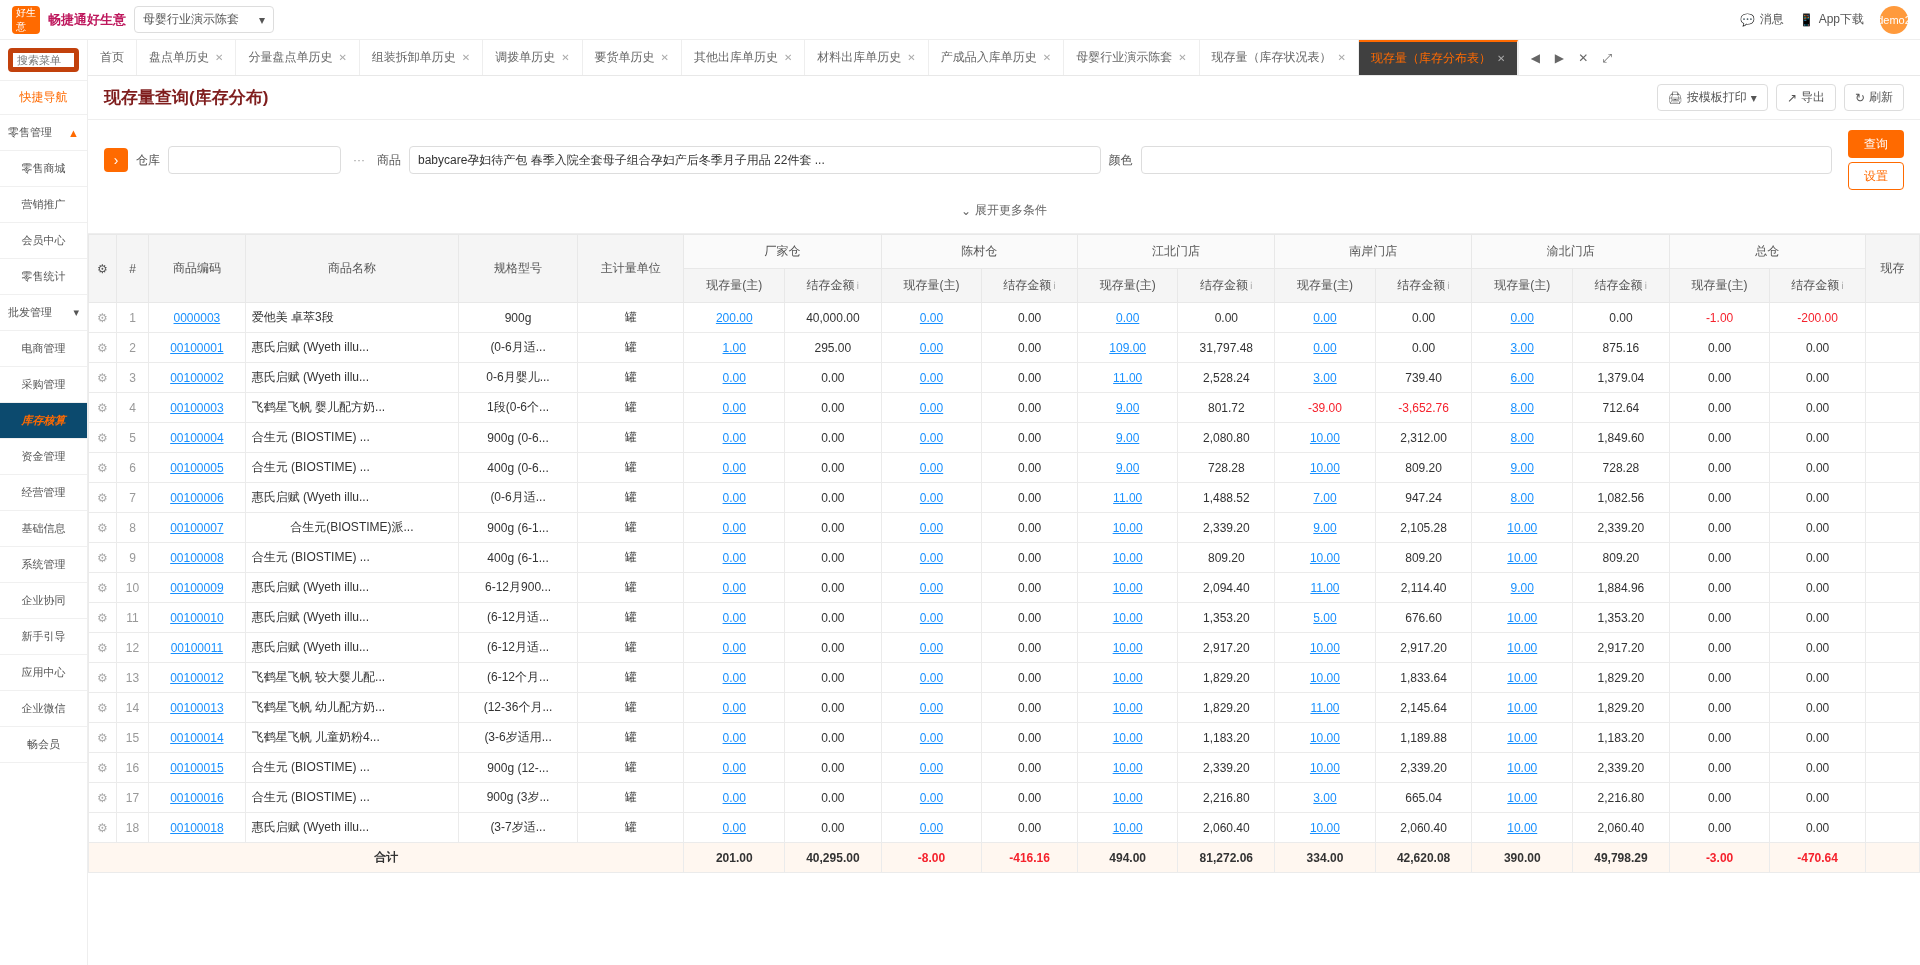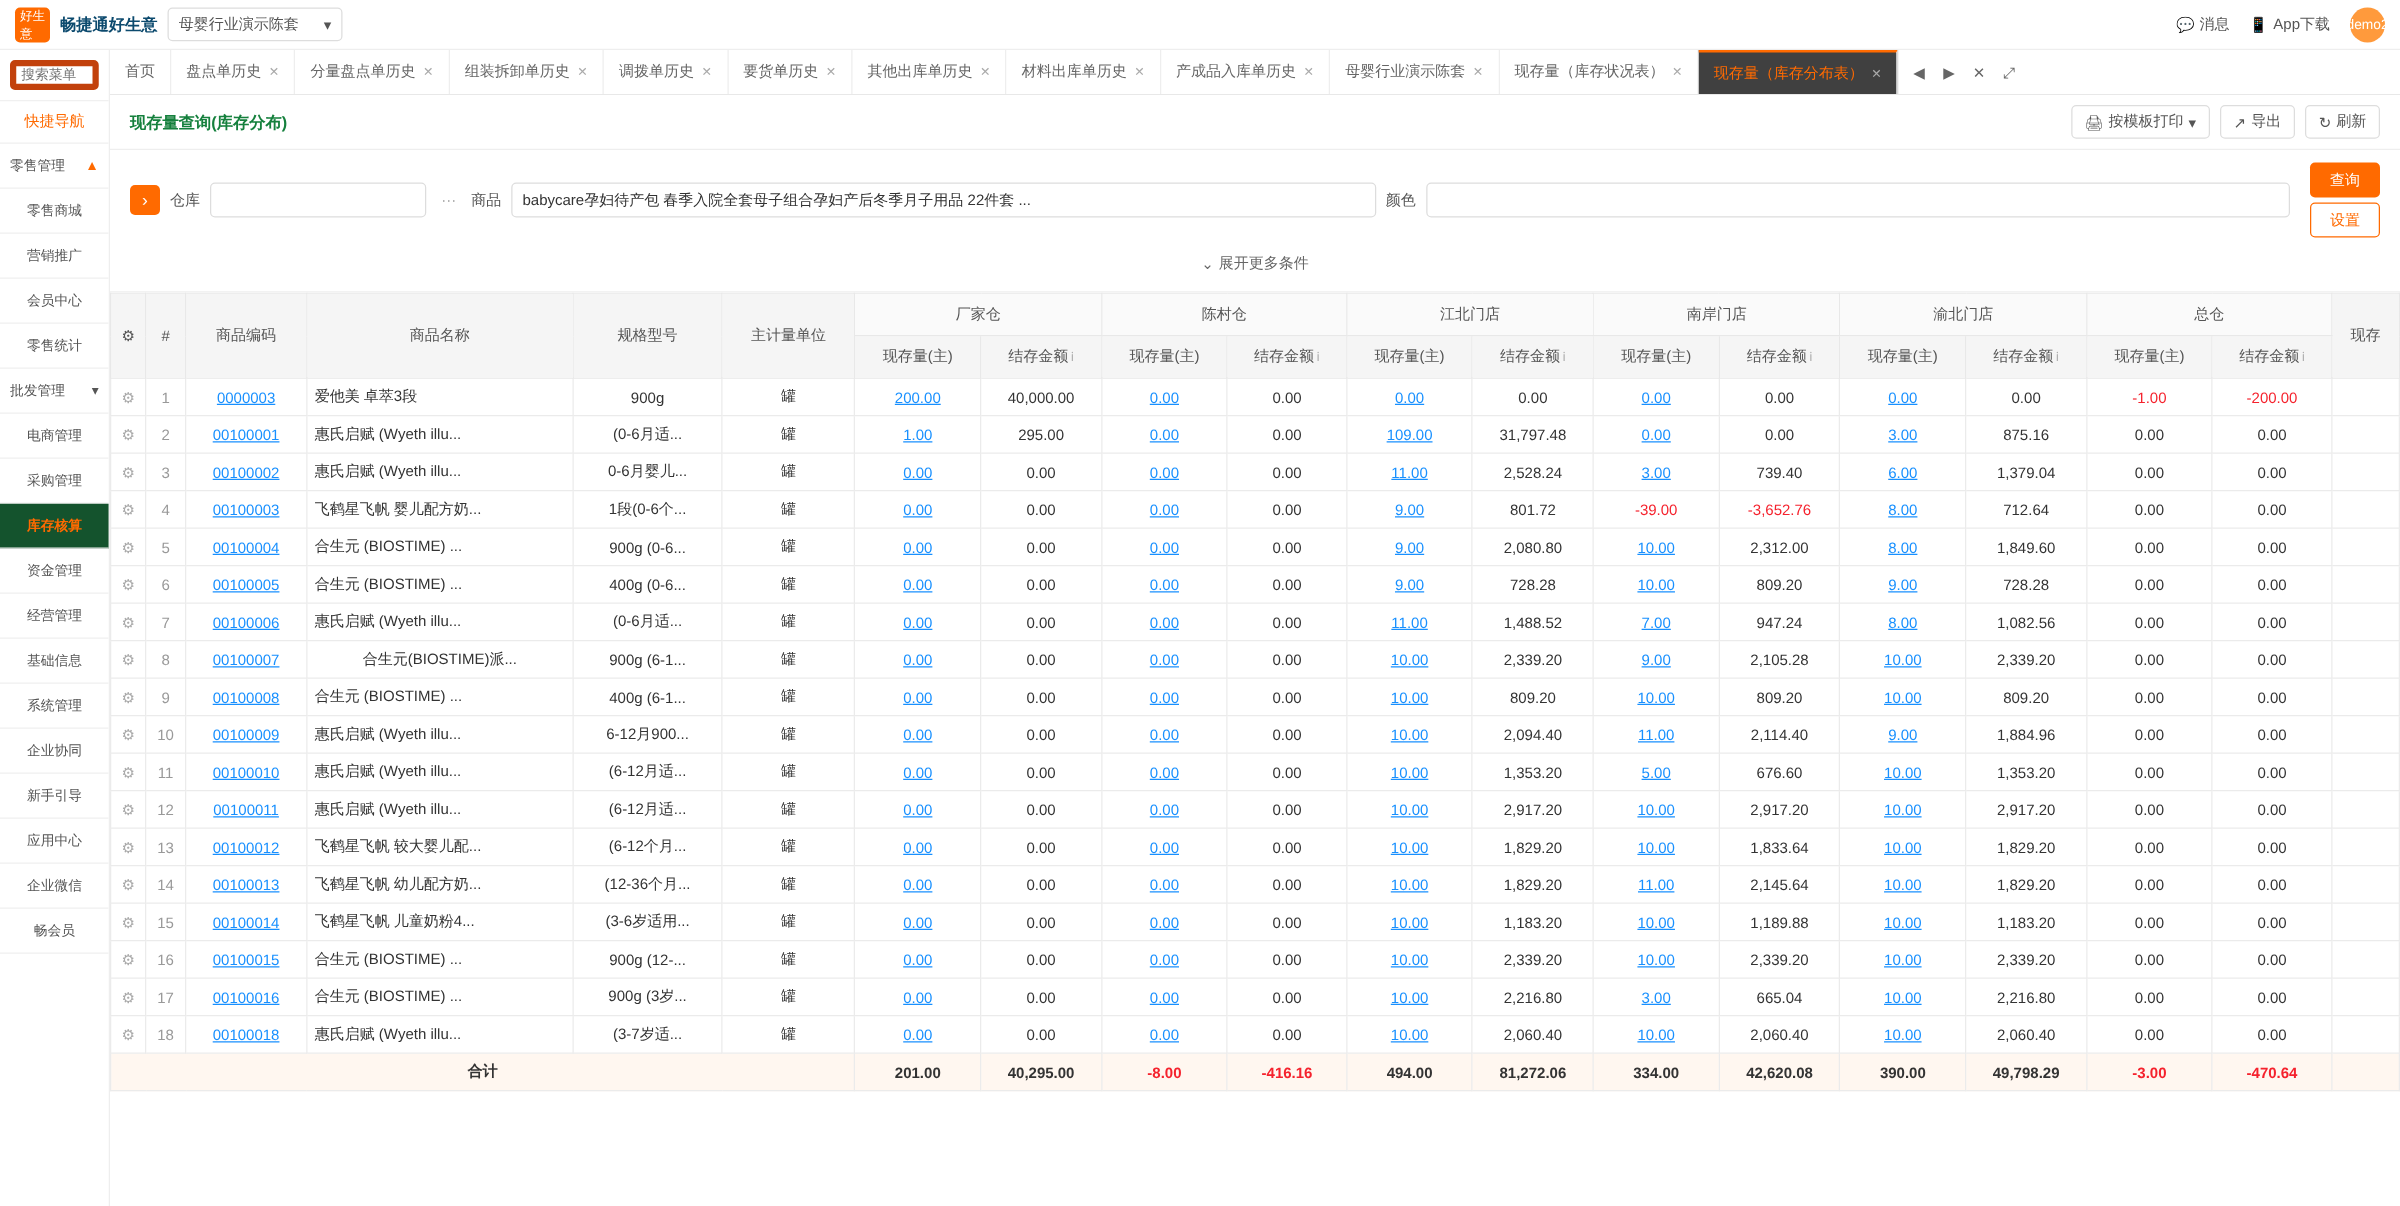--- a/index.html
+++ b/index.html
@@ -1,50 +1,50 @@
 <!DOCTYPE html>
 <html><head>
   <meta charset="utf-8">
   <style>
     * { box-sizing: border-box; margin: 0; padding: 0; }
     body { font-family: "Microsoft YaHei", "PingFang SC", Arial, sans-serif; font-size: 12px; background: #f5f5f5; color: #333; overflow: hidden; }
     
     
     .top-bar { height: 40px; background: #fff; display: flex; align-items: center; justify-content: space-between; padding: 0 12px; border-bottom: 1px solid #eee; }
     .top-bar-left { display: flex; align-items: center; gap: 8px; }
-    .logo-area { display: flex; align-items: center; gap: 4px; color: #0c4a6e; font-weight: bold; font-size: 13px; }
+    .logo-area { display: flex; align-items: center; gap: 4px; color: #be185d; font-weight: bold; font-size: 13px; }
     .logo-icon { width: 28px; height: 28px; background: #ff6a00; border-radius: 4px; display: flex; align-items: center; justify-content: center; color: white; font-size: 10px; }
     .company-selector { display: flex; align-items: center; gap: 20px; padding: 4px 8px; border: 1px solid #ddd; border-radius: 4px; cursor: pointer; font-size: 12px; color: #555; }
     .top-bar-right { display: flex; align-items: center; gap: 16px; font-size: 12px; color: #555; }
     .top-bar-right-item { display: flex; align-items: center; gap: 4px; cursor: pointer; }
     .avatar { width: 28px; height: 28px; border-radius: 50%; background: #ff9a3c; display: flex; align-items: center; justify-content: center; color: white; font-size: 11px; }
 
     
     .main-layout { display: flex; height: calc(965px - 40px); }
     
     
     .sidebar { width: 88px; background: #fff; border-right: 1px solid #eee; display: flex; flex-direction: column; overflow-y: auto; flex-shrink: 0; }
     .sidebar-item { padding: 10px 4px; text-align: center; cursor: pointer; font-size: 11px; color: #555; border-bottom: 1px solid #f0f0f0; }
-    .sidebar-item.active { background: #14532d; color: #ff6a00; font-weight: bold; }
+    .sidebar-item.active { background: #0c4a6e; color: #ff6a00; font-weight: bold; font-style: italic; }
 
     
     .content-area { flex: 1; display: flex; flex-direction: column; overflow: hidden; }
     
     
     .tab-bar { background: #fff; border-bottom: 1px solid #e8e8e8; display: flex; align-items: center; overflow-x: auto; white-space: nowrap; height: 36px; }
     .tab-bar::-webkit-scrollbar { height: 3px; }
     .tab { display: inline-flex; align-items: center; gap: 6px; padding: 0 12px; height: 36px; border-right: 1px solid #eee; cursor: pointer; font-size: 12px; color: #666; flex-shrink: 0; }
     .tab.active { background: #404040; color: #ff6a00; border-top: 2px solid #ff6a00; }
     .tab-close { color: #aaa; font-size: 10px; cursor: pointer; }
     .tab-nav-btns { display: flex; align-items: center; height: 36px; padding: 0 4px; border-left: 1px solid #eee; flex-shrink: 0; }
     .tab-nav-btn { width: 24px; height: 24px; display: flex; align-items: center; justify-content: center; cursor: pointer; color: #666; font-size: 12px; }
 
     
     .page-header { background: #fff; padding: 8px 16px; border-bottom: 1px solid #eee; display: flex; align-items: center; justify-content: space-between; }
-    .page-title { font-size: 13px; font-weight: bold; color: #15803d; }
+    .page-title { font-size: 17px; font-weight: bold; color: #7f1d1d; }
     .page-actions { display: flex; gap: 8px; }
     .action-btn { display: flex; align-items: center; gap: 4px; padding: 4px 10px; border: 1px solid #ddd; border-radius: 4px; cursor: pointer; font-size: 12px; color: #555; background: #fff; }
 
     
     .filter-area { background: #fff; padding: 10px 16px; border-bottom: 1px solid #eee; }
     .filter-row { display: flex; align-items: center; gap: 8px; margin-bottom: 8px; }
     .filter-row:last-child { margin-bottom: 0; }
     .filter-label { font-size: 12px; color: #555; white-space: nowrap; }
     .filter-input { height: 28px; border: 1px solid #ddd; border-radius: 4px; padding: 0 8px; font-size: 12px; color: #333; background: #fff; min-width: 80px; }
     .filter-input-wide { min-width: 400px; flex: 1; }

